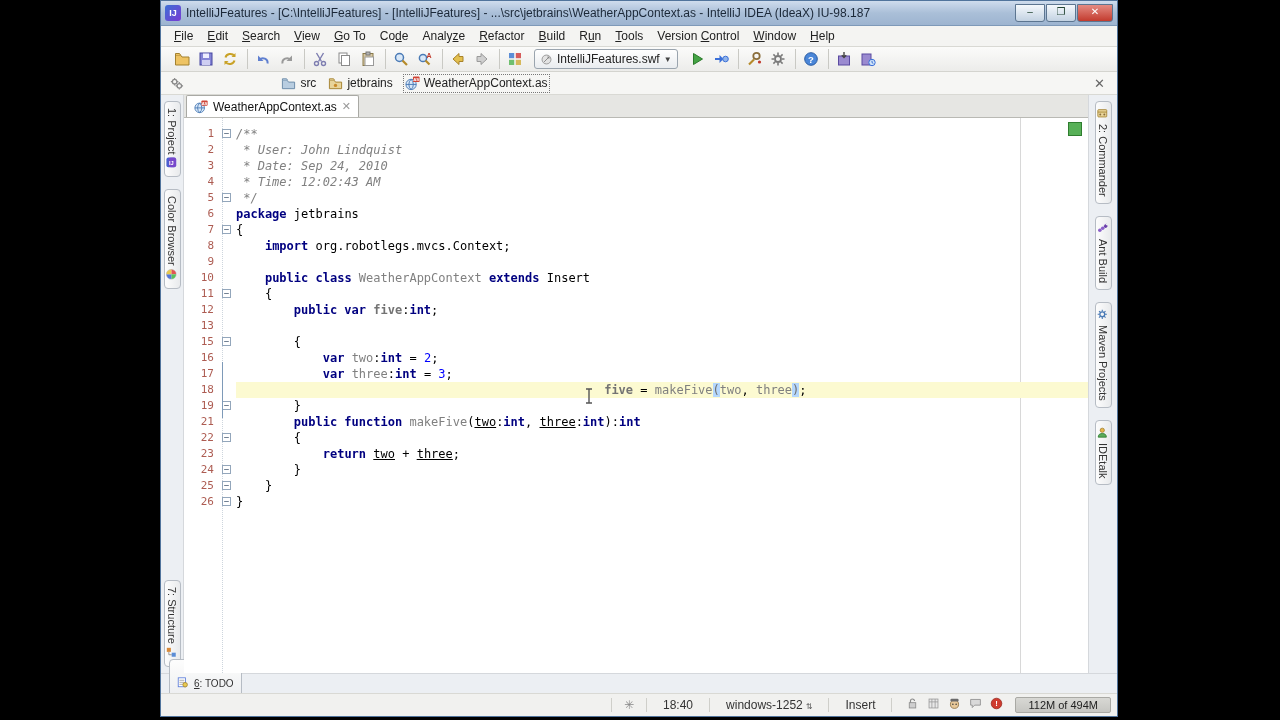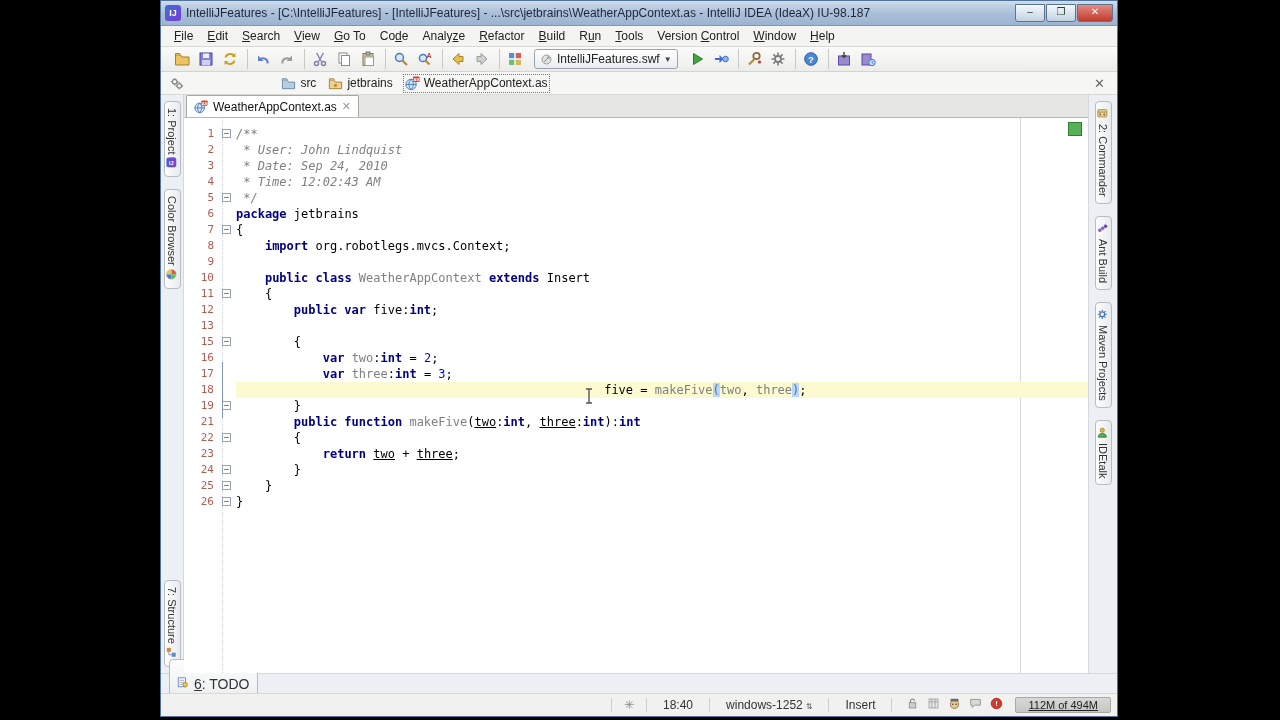--- a/index.html
+++ b/index.html
@@ -68,45 +68,45 @@
   .caret-line .codec{background:#fcfad1;text-align:center;}
   .sep-above .codec{border-top:1px solid #9a9a9a;}
   .fold-marker{position:absolute;left:3px;top:3px;width:9px;height:9px;border:1px solid #93a6bb;background:#fff;
     color:#41556e;font-size:9px;line-height:7px;text-align:center;box-sizing:border-box;}
   .ovr{position:absolute;left:-14px;top:1px;font-size:10px;line-height:12px;color:#c23b2e;font-weight:bold;}
   .ovr .oc{color:#8a8a8a;}
   .tk-pln{color:#000;}
   .tk-kw{color:#000080;font-weight:bold;}
   .tk-com{color:#808080;font-style:italic;}
   .tk-id{color:#808080;}
-  .tk-fld{color:#000000;font-weight:normal;}
+  .tk-fld{color:#737373;font-weight:bold;}
   .tk-num{color:#0000ff;}
   .tk-par{color:#000;text-decoration:underline;}
   .tk-brc{background:#b4d7fd;color:#707070;}
   #fold-dotted{position:absolute;top:0;bottom:0;left:38px;width:0;border-left:1px dotted #cdd5dd;}
   #fold-guide{position:absolute;left:38px;width:0;border-left:1px solid #7e9ab8;}
   #margin-line{position:absolute;top:0;bottom:0;left:836px;width:0;border-left:1px solid #d8d8d8;}
   #insp-ok{position:absolute;right:6px;top:4px;width:12px;height:12px;background:#57b057;border:1px solid #2f7d2f;}
   #ibeam{position:absolute;left:400px;top:270px;width:10px;height:16px;}
   
   #bottomrow{height:19px;background:#eceff3;border-top:1px solid #d5d8dc;display:flex;align-items:center;
     padding-left:8px;flex:0 0 auto;}
   .hstripe-btn{display:flex;align-items:center;gap:4px;border:1px solid #b6bcc4;border-radius:4px;
-    background:linear-gradient(#fdfdfd,#e8eaec);padding:16px 7px;height:15px;font-size:14px;color:#333;}
+    background:linear-gradient(#fdfdfd,#e8eaec);padding:16px 7px;height:15px;font-size:10px;color:#333;}
   
   #statusbar{height:22px;background:#f1f1ef;border-top:1px solid #d9d9d4;display:flex;align-items:center;
     font-size:12px;color:#333;flex:0 0 auto;padding:0 2px;}
   #statusbar .spacer{flex:1;}
   .sb-sep{width:1px;height:14px;background:#cfcfca;margin:0 6px;}
   .sb-cell{padding:0 10px;white-space:nowrap;}
   .sb-icons{display:flex;align-items:center;gap:8px;padding:0 8px;}
   .sb-icons svg{width:13px;height:13px;}
   .updown{font-size:8px;color:#555;margin-left:3px;}
   #memory{background:linear-gradient(#d8d8d4,#c6c6c2);border:1px solid #a9a9a4;border-radius:2px;
-    padding:1px 12px;font-size:11px;color:#222;margin:0 4px;text-decoration:underline;}
+    padding:1px 12px;font-size:11px;color:#222;margin:0 4px;}
   .spin{color:#8a8a8a;font-size:12px;padding:0 6px;}
 </style>
 </head>
 <body>
 
 <div id="stage">
   <div id="win">
 
     <div id="titlebar">
       <div class="app-ico">IJ</div>

